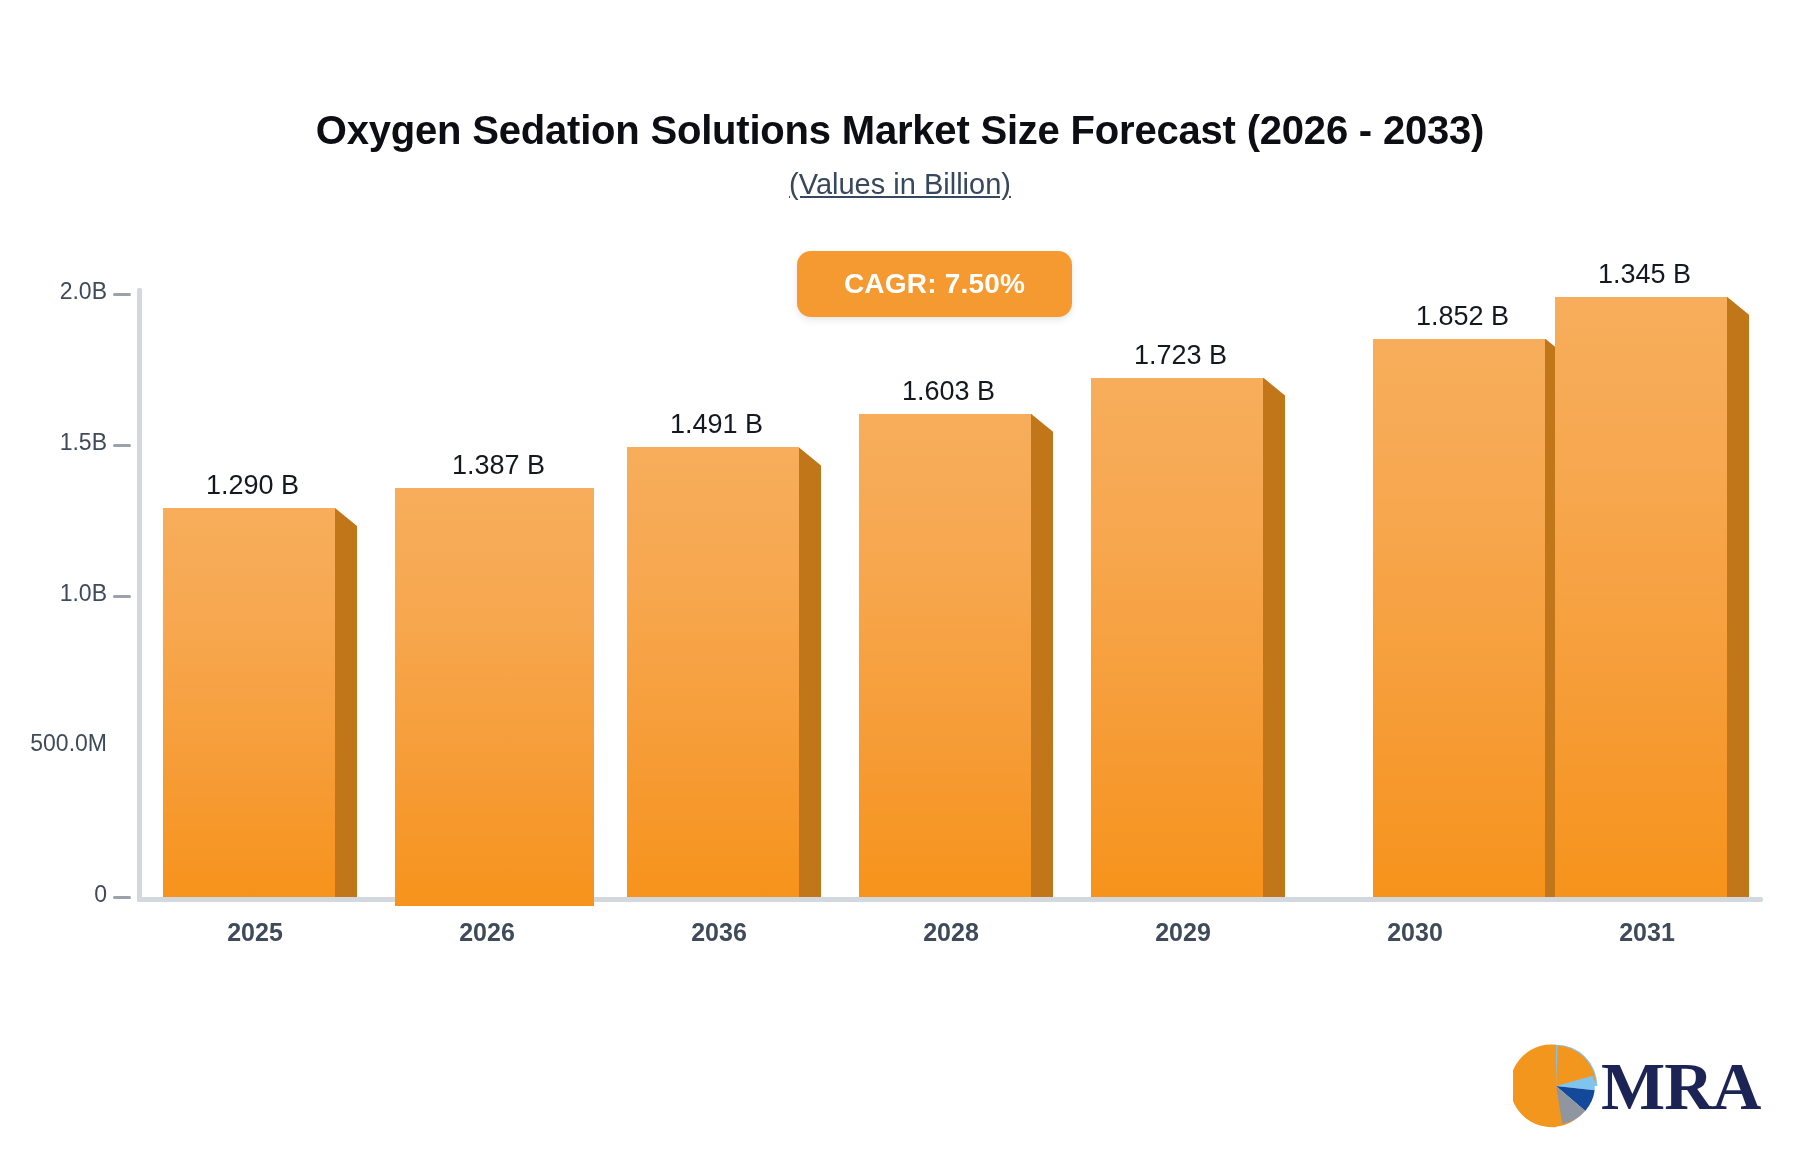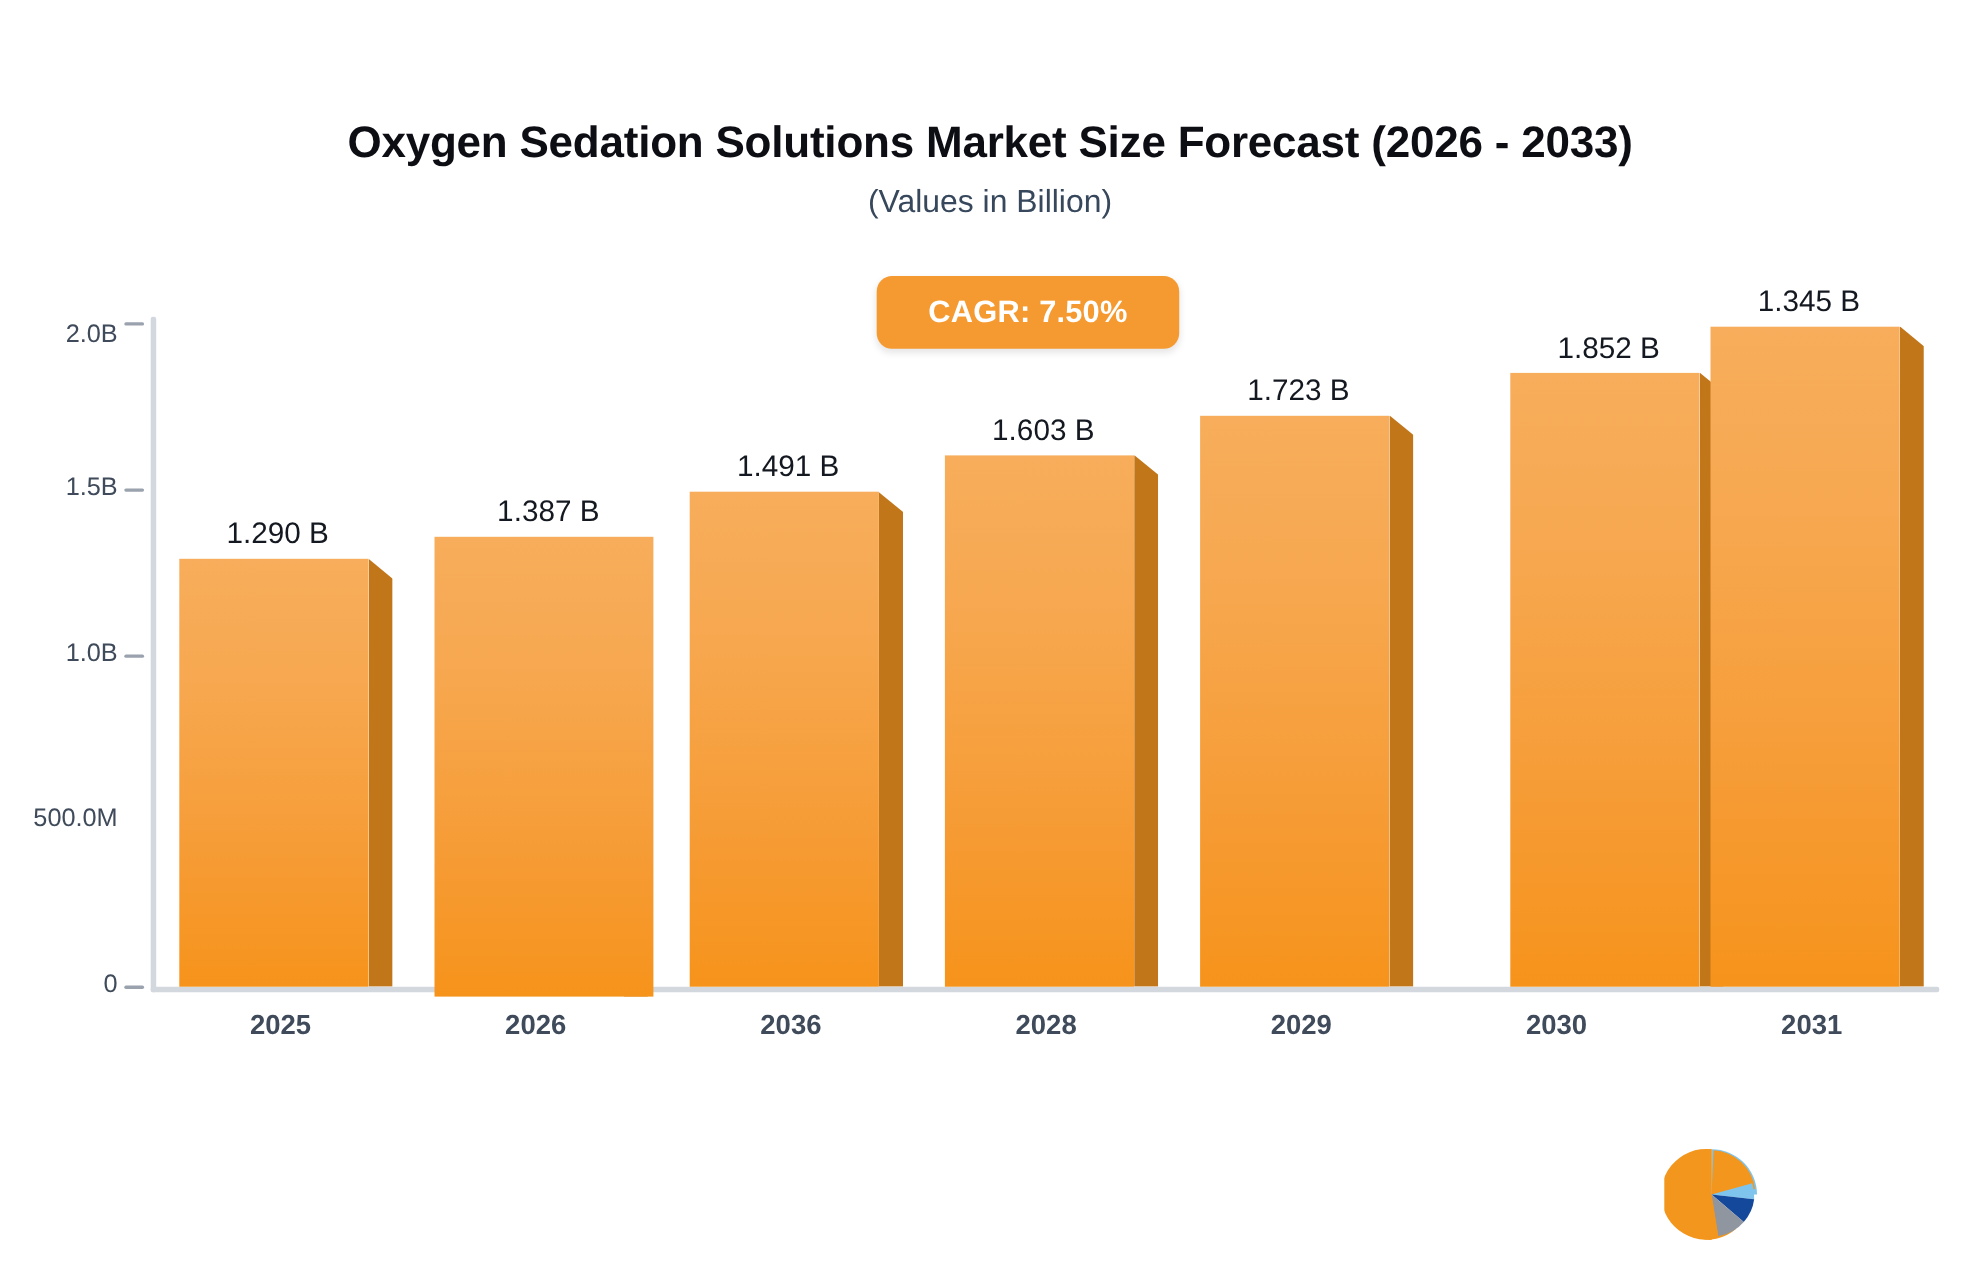--- a/index.html
+++ b/index.html
@@ -31,20 +31,21 @@
   }
   #chart-subtitle {
     position: absolute;
     top: 168px;
     left: 0;
     width: 1800px;
     text-align: center;
     font-size: 29px;
     font-weight: 400;
     color: #37475c;
+    text-decoration: underline;
   }
 
   
   #cagr-badge {
     position: absolute;
     top: 251px;
     left: 797px;
     width: 275px;
     height: 66px;
     border-radius: 14px;
@@ -167,21 +168,21 @@
 <div id="chart-subtitle">(Values in Billion)</div>
 
 <div id="cagr-badge">
   <span>CAGR: 7.50%</span>
 </div>
 
 <div id="plot">
   <div id="y-axis-line"></div>
   <div id="x-axis-line"></div>
   <div id="y-ticks">
-      <div class="y-tick-wrap" style="top: 290px;">2.0B</div>
+      <div class="y-tick-wrap" style="top: 278px;">2.0B</div>
       <div class="y-tick-dash" style="top: 293px;"></div>
       <div class="y-tick-wrap" style="top: 428.75px;">1.5B</div>
       <div class="y-tick-dash" style="top: 443.75px;"></div>
       <div class="y-tick-wrap" style="top: 579.5px;">1.0B</div>
       <div class="y-tick-dash" style="top: 594.5px;"></div>
       <div class="y-tick-wrap" style="top: 730.25px;">500.0M</div>
       <div class="y-tick-wrap" style="top: 881px;">0</div>
       <div class="y-tick-dash" style="top: 896px;"></div>
     </div>
   <div id="bars">
@@ -241,13 +242,14 @@
 
     <path d="M50 50 L50 2 A48 48 0 0 0 50 98 Z" fill="#f3961d"></path>
     <path d="M50 50 L52 3 A47 47 0 0 1 96 44 Z" fill="#f3961d"></path>
     <g>
       <path d="M50 50 L93 38 A45 45 0 0 1 95 55 Z" fill="#7fc4ec"></path>
       <path d="M50 50 L95 55 A45 45 0 0 1 84 79 Z" fill="#13489b"></path>
       <path d="M50 50 L84 79 A45 45 0 0 1 57 94 Z" fill="#8f96a0"></path>
       <path d="M50 50 L57 94 A45 45 0 0 1 40 93 Z" fill="#f3961d"></path>
     </g>
   </svg>
+  <span id="logo-text">MRA</span>
 </div>
 
 </body></html>

